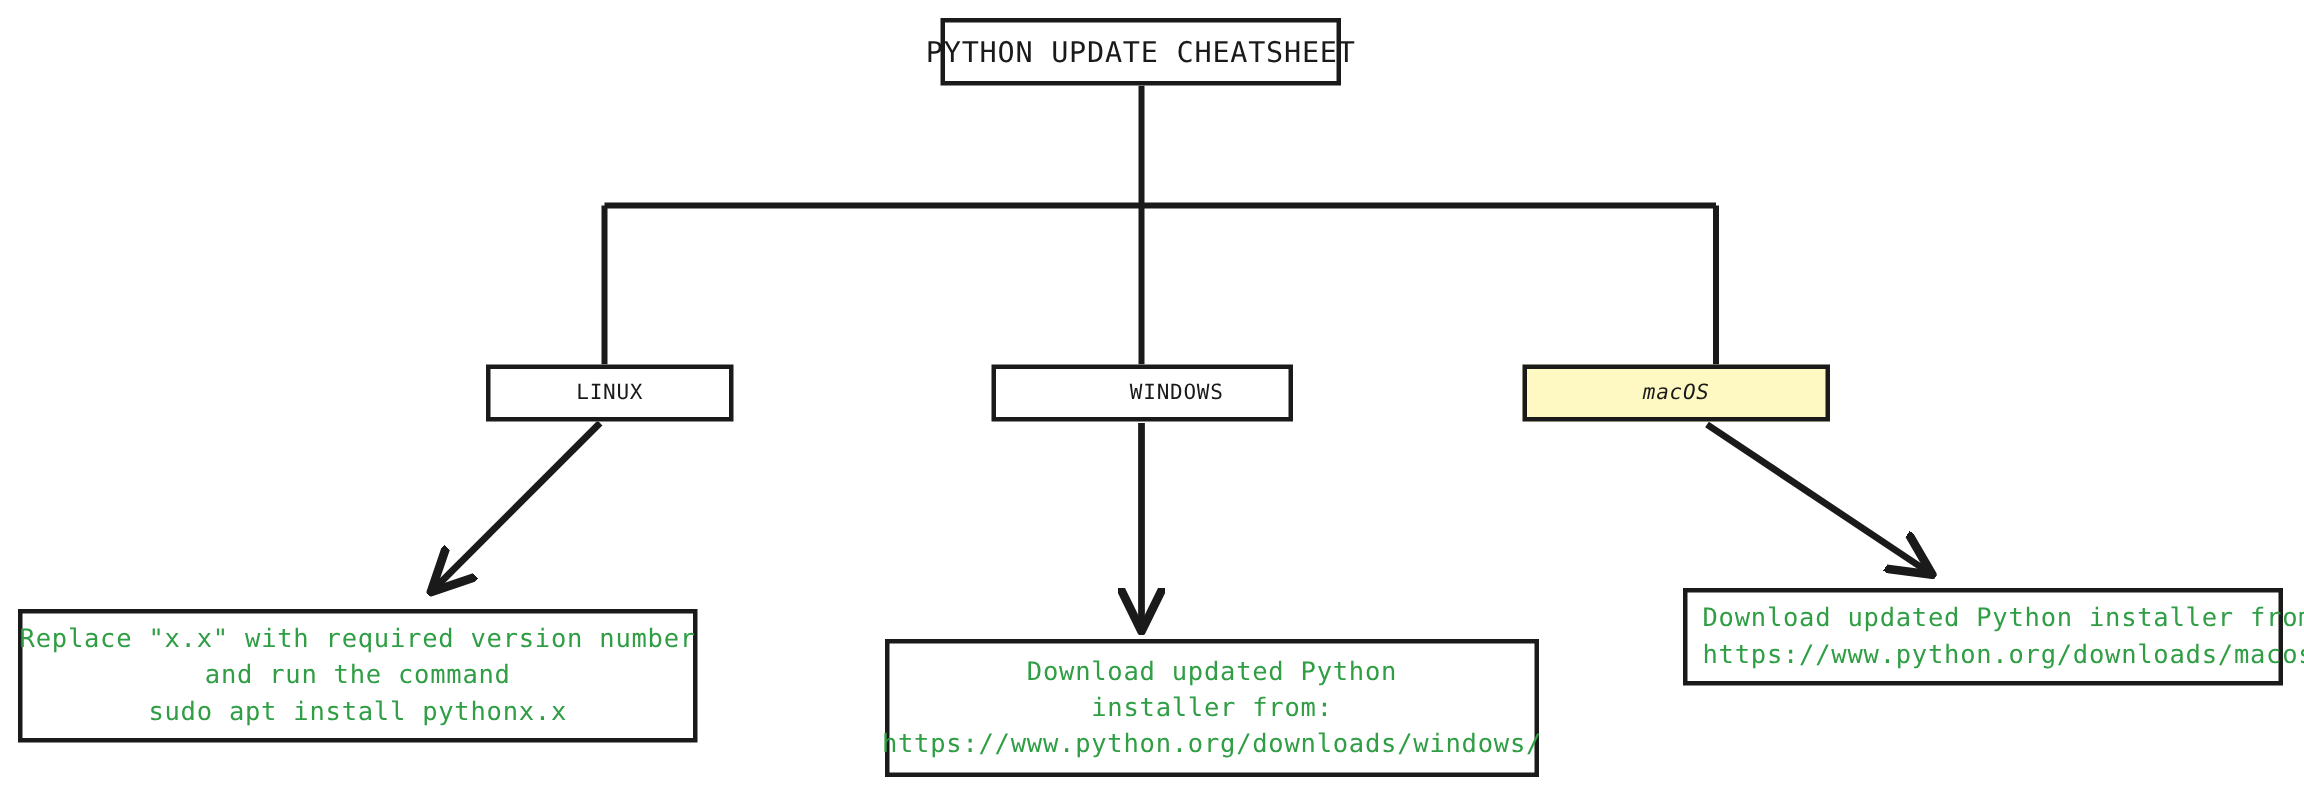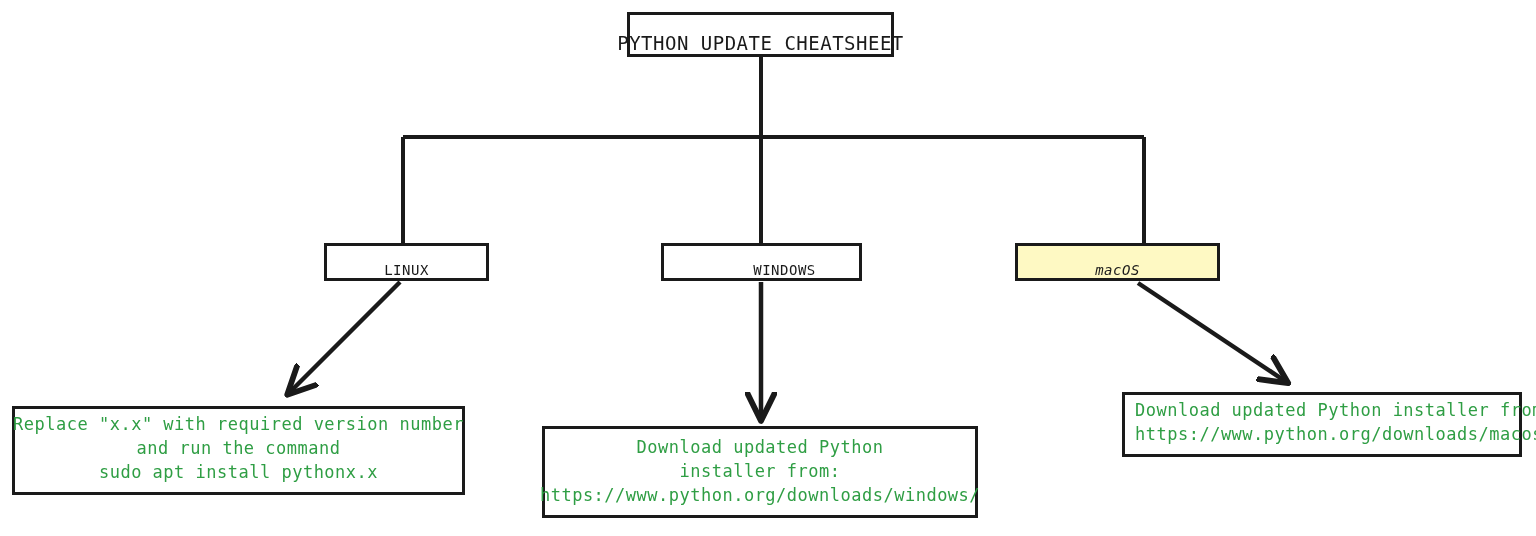--- a/index.html
+++ b/index.html
@@ -24,21 +24,21 @@
     width: 1536px;
     height: 536px;
     pointer-events: none;
   }
   .node {
     position: absolute;
     box-sizing: border-box;
     background: #ffffff;
     border: 3px solid #1a1a1a;
     display: flex;
-    align-items: flex-end;
+    align-items: center;
     justify-content: center;
     z-index: 2;
   }
   .node-label {
     font-family: "DejaVu Sans Mono", "Liberation Mono", monospace;
     color: #1a1a1a;
     white-space: pre;
     letter-spacing: 0.5px;
   }
   .title-node .node-label {
@@ -120,21 +120,21 @@
   <div class="node os-node" id="node-macos" style="border-color: rgb(26, 26, 26); background: #fef9c3; font-style: italic;">
     <span class="node-label" style="color: rgb(26, 26, 26);">macOS</span>
   </div>
 
   <div class="node info-node center-text" id="node-linux-info" style="border-color: rgb(26, 26, 26); background: rgb(255, 255, 255);">
     <span class="node-label" style="color: rgb(47, 158, 68);">Replace "x.x" with required version number
 and run the command
 sudo apt install pythonx.x</span>
   </div>
 
-  <div class="node info-node center-text" id="node-windows-info" style="border-color: rgb(26, 26, 26); background: rgb(255, 255, 255);">
+  <div class="node info-node center-text" id="node-windows-info" style="border-color: rgb(26, 26, 26); background: rgb(255, 255, 255); margin-left: 48px;">
     <span class="node-label" style="color: rgb(47, 158, 68);">Download updated Python
 installer from:
 https://www.python.org/downloads/windows/</span>
   </div>
 
   <div class="node info-node left-text" id="node-macos-info" style="border-color: rgb(26, 26, 26); background: rgb(255, 255, 255);">
     <span class="node-label" style="color: rgb(47, 158, 68);">Download updated Python installer from
 https://www.python.org/downloads/macos</span>
   </div>
 

